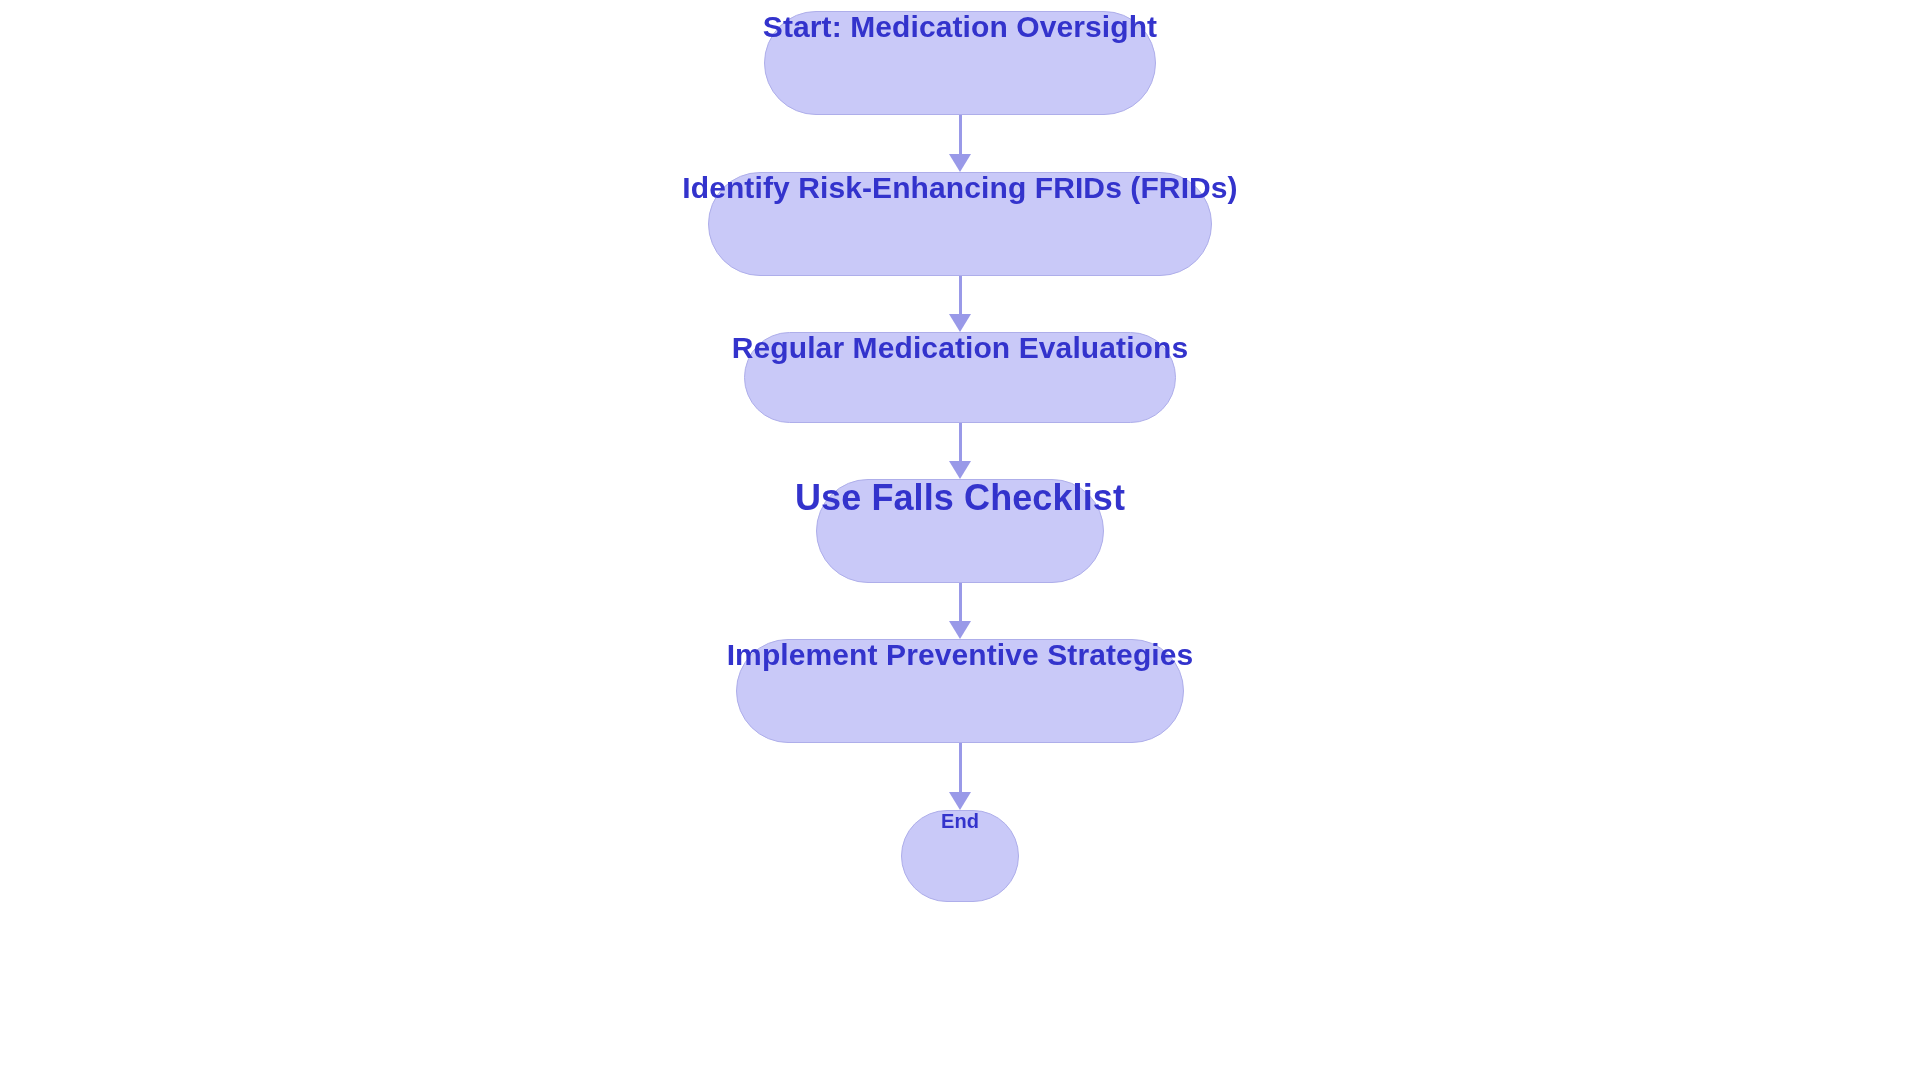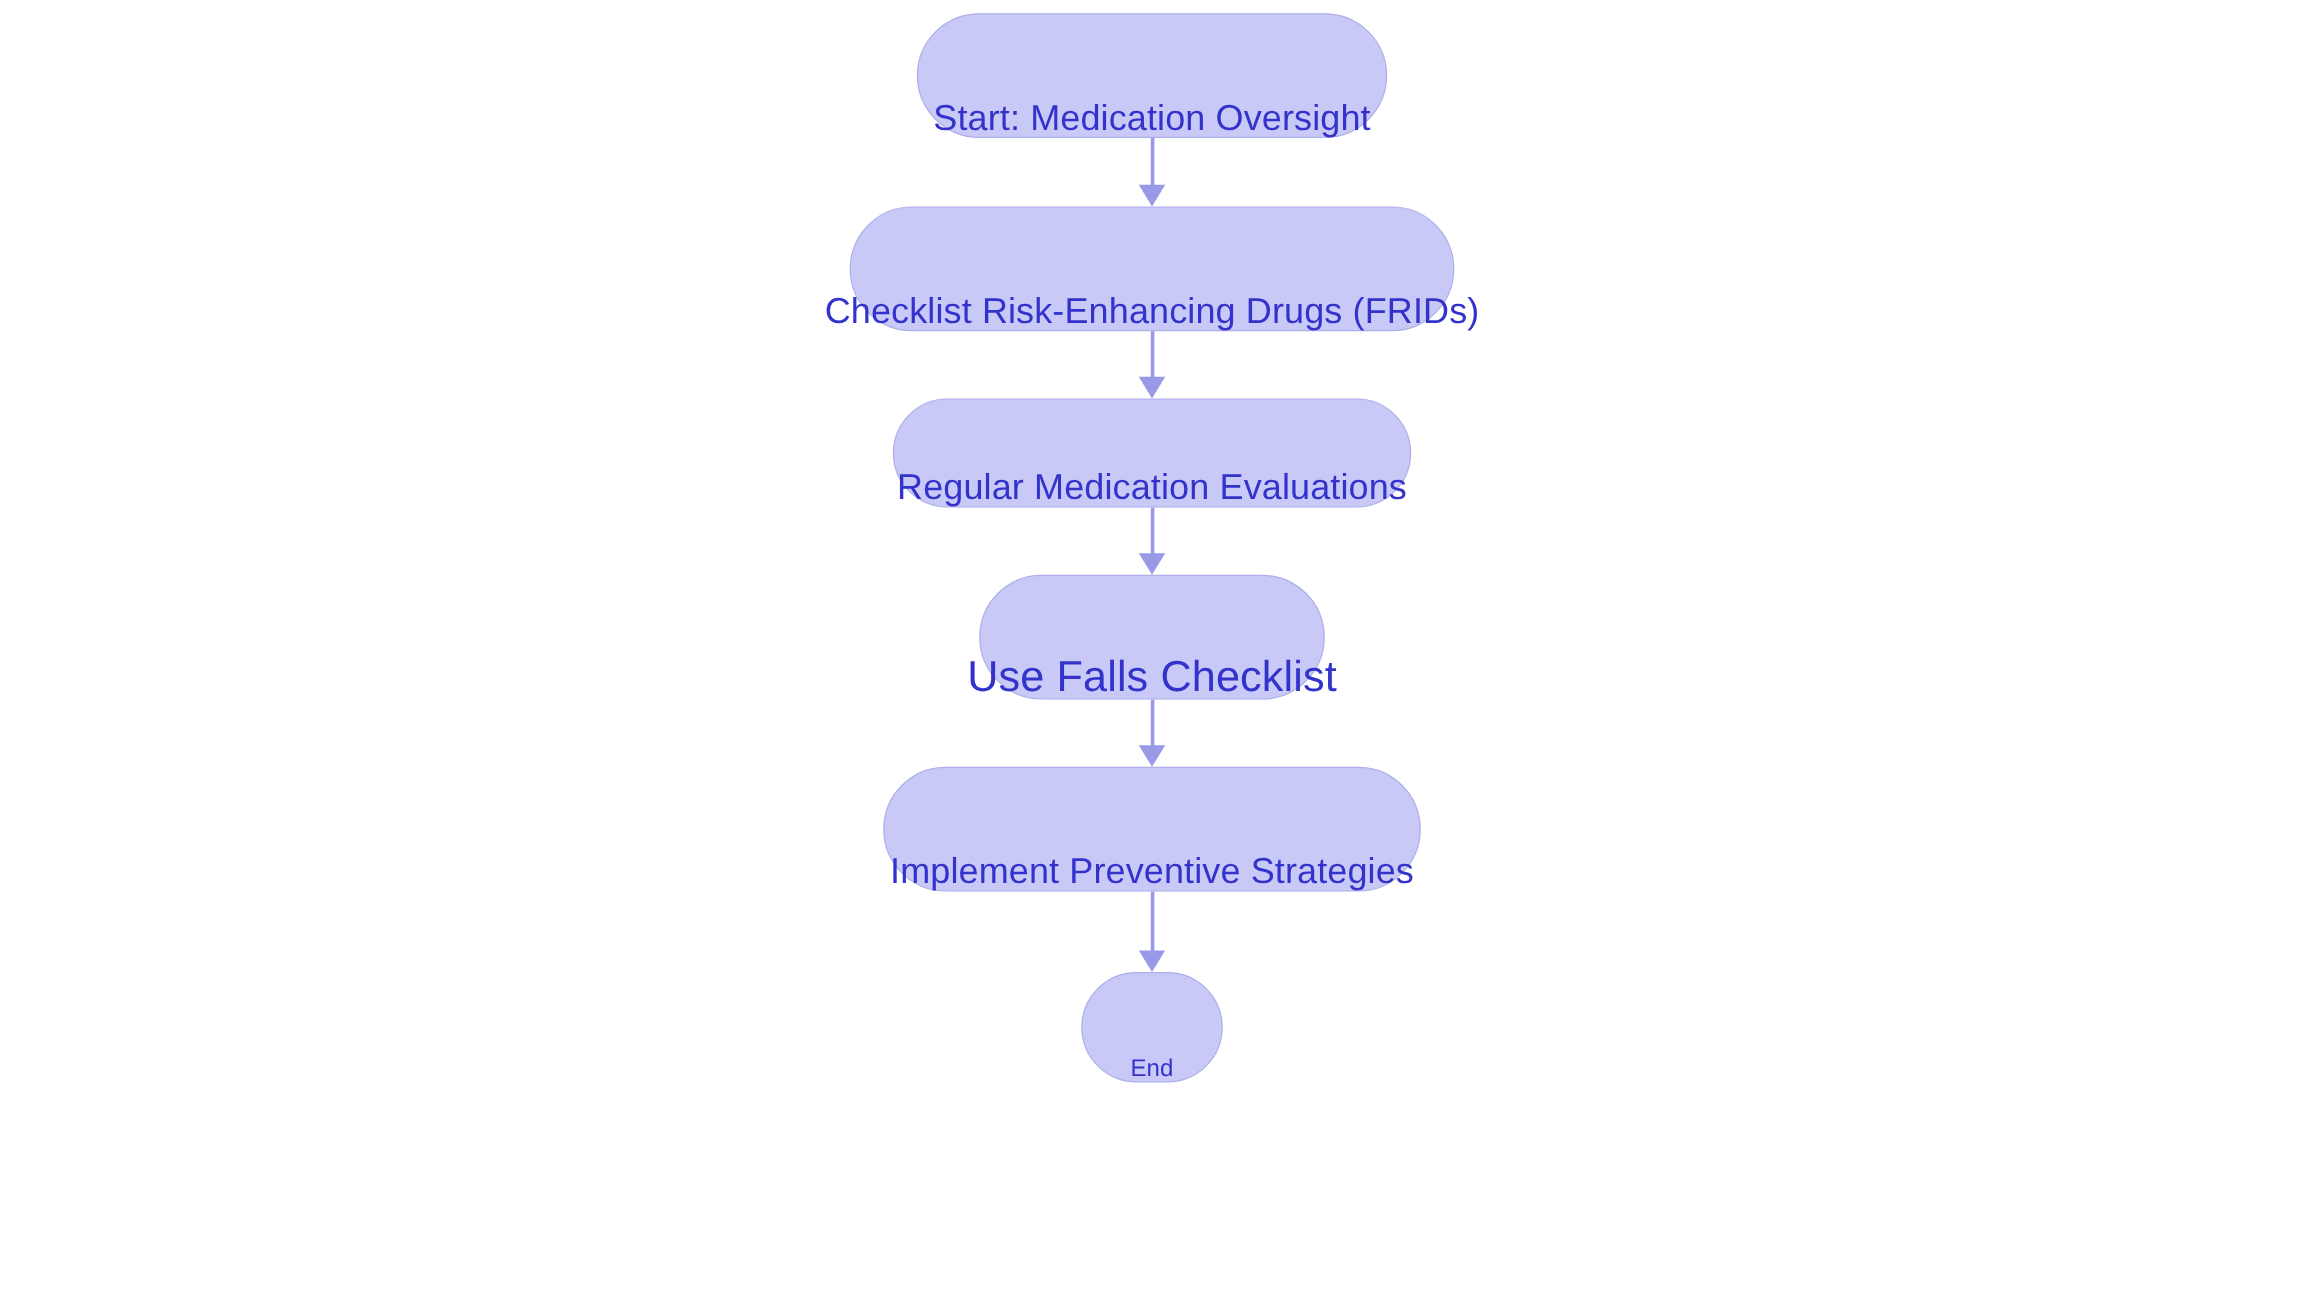--- a/index.html
+++ b/index.html
@@ -26,27 +26,27 @@
   }
 
   
   .node {
     box-sizing: border-box;
     background: #c9c9f8;
     border: 1.6px solid #aeaeea;
     border-radius: 999px;
     color: #3333cc;
     display: flex;
-    align-items: flex-end;
+    align-items: flex-start;
     justify-content: center;
     text-align: center;
     white-space: nowrap;
     line-height: 1;
     letter-spacing: 0.1px;
-    font-weight: 400;
+    font-weight: 700;
   }
 
   .node-label {
     display: block;
     color: #3333cc;
     white-space: nowrap;
   }
 
   
   .node-start    { width: 392px; height: 104px; font-size: 30px; }
@@ -98,21 +98,21 @@
     </div>
   </div>
 
   <div class="connector gap-1">
     <div class="stem"></div>
     <div class="head"></div>
   </div>
 
   <div class="row">
     <div class="node node-frids">
-      <span class="node-label">Checklist Risk-Enhancing Drugs (FRIDs)</span>
+      <span class="node-label">Identify Risk-Enhancing FRIDs (FRIDs)</span>
     </div>
   </div>
 
   <div class="connector gap-2">
     <div class="stem"></div>
     <div class="head"></div>
   </div>
 
   <div class="row">
     <div class="node node-evals">

